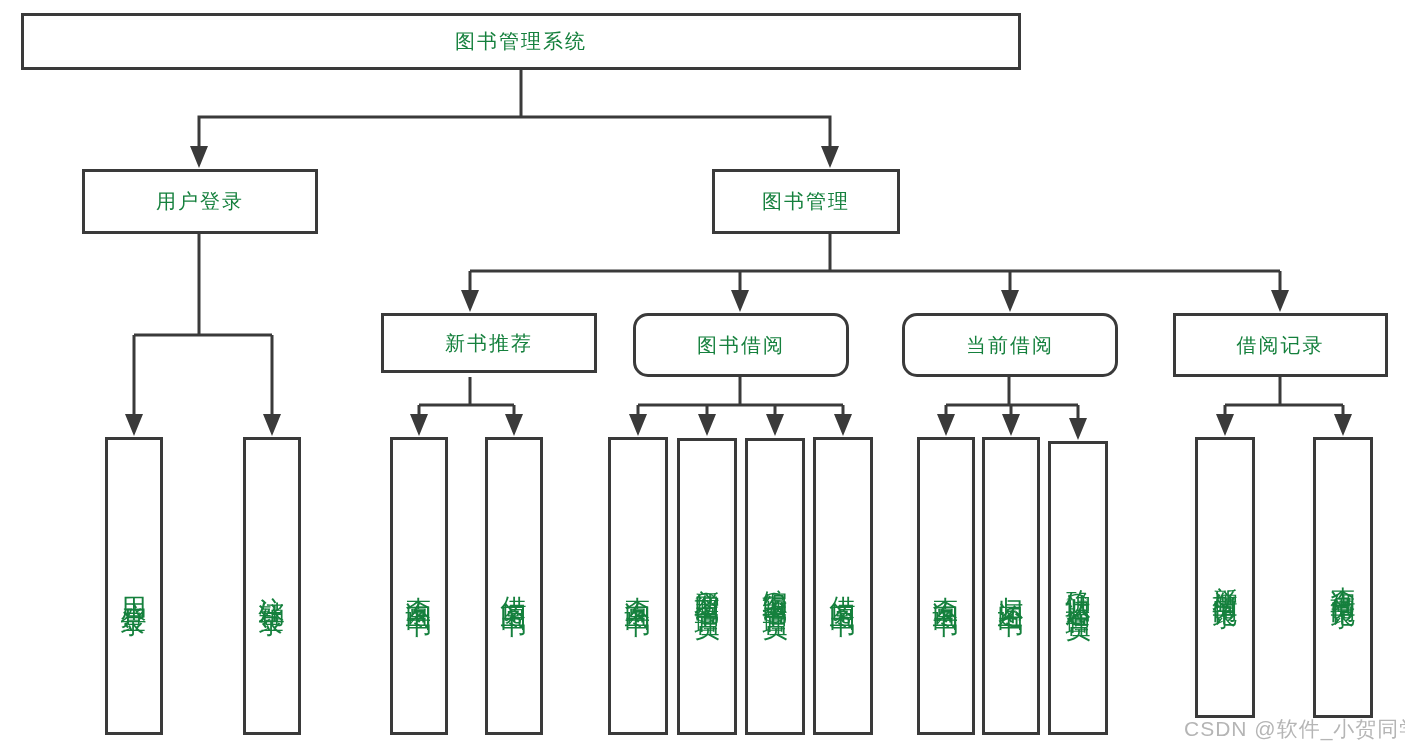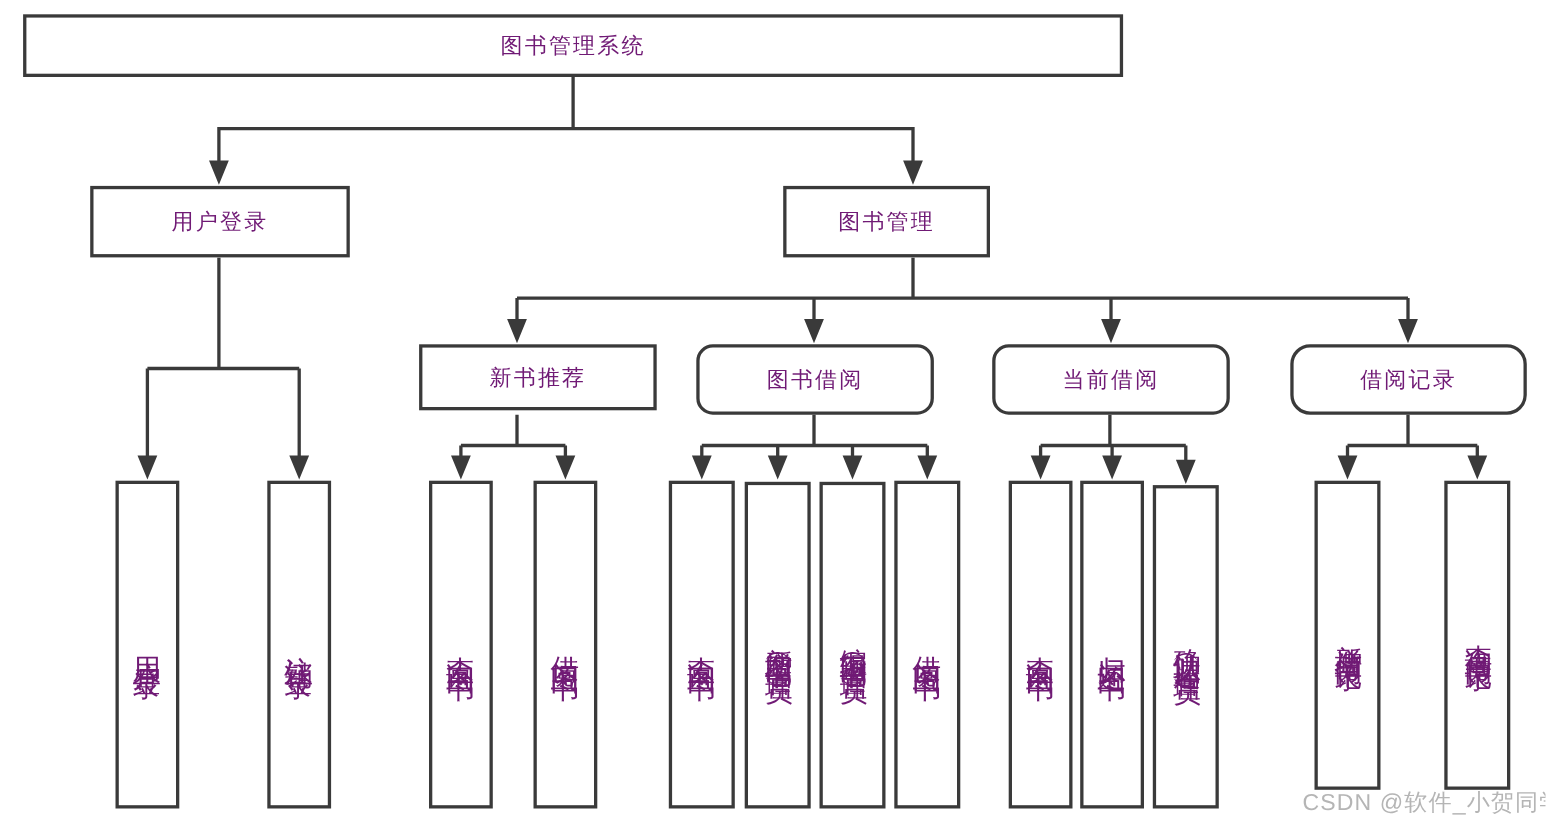--- a/index.html
+++ b/index.html
@@ -28,21 +28,21 @@
     pointer-events: none;
   }
   .node {
     position: absolute;
     box-sizing: border-box;
     background: #ffffff;
     border: 3px solid #3a3a3a;
     display: flex;
     align-items: center;
     justify-content: center;
-    color: #701a75;
+    color: #15803d;
   }
   .node.h {
     font-size: 20px;
     letter-spacing: 2px;
     white-space: nowrap;
   }
   .node.v {
     font-size: 26px;
   }
   .node.v .vtext {
@@ -56,21 +56,21 @@
     font-size: 25px;
     letter-spacing: 4px;
   }
   
   #root           { left: 21px;   top: 13px;  width: 1000px; height: 57px; }
   #user-login     { left: 82px;   top: 169px; width: 236px;  height: 65px; }
   #book-mgmt      { left: 712px;  top: 169px; width: 188px;  height: 65px; font-family: Liberation Mono, monospace; }
   #new-book-rec   { left: 381px;  top: 313px; width: 216px;  height: 60px; }
   #book-borrow    { left: 633px;  top: 313px; width: 216px;  height: 64px; border-radius: 15px; }
   #current-borrow { left: 902px;  top: 313px; width: 216px;  height: 64px; border-radius: 15px; }
-  #borrow-records { left: 1173px; top: 313px; width: 215px;  height: 64px; border-radius: 18px; }
+  #borrow-records { left: 1173px; top: 313px; width: 215px;  height: 64px; }
 
   #leaf-user-login     { left: 105px;  top: 437px; width: 58px; height: 298px; }
   #leaf-logout         { left: 243px;  top: 437px; width: 58px; height: 298px; }
   #leaf-rec-query      { left: 390px;  top: 437px; width: 58px; height: 298px; }
   #leaf-rec-borrow     { left: 485px;  top: 437px; width: 58px; height: 298px; }
   #leaf-bor-query      { left: 608px;  top: 437px; width: 60px; height: 298px; }
   #leaf-bor-add        { left: 677px;  top: 438px; width: 60px; height: 297px; }
   #leaf-bor-edit       { left: 745px;  top: 438px; width: 60px; height: 297px; }
   #leaf-bor-borrow     { left: 813px;  top: 437px; width: 60px; height: 298px; }
   #leaf-cur-query      { left: 917px;  top: 437px; width: 58px; height: 298px; }

